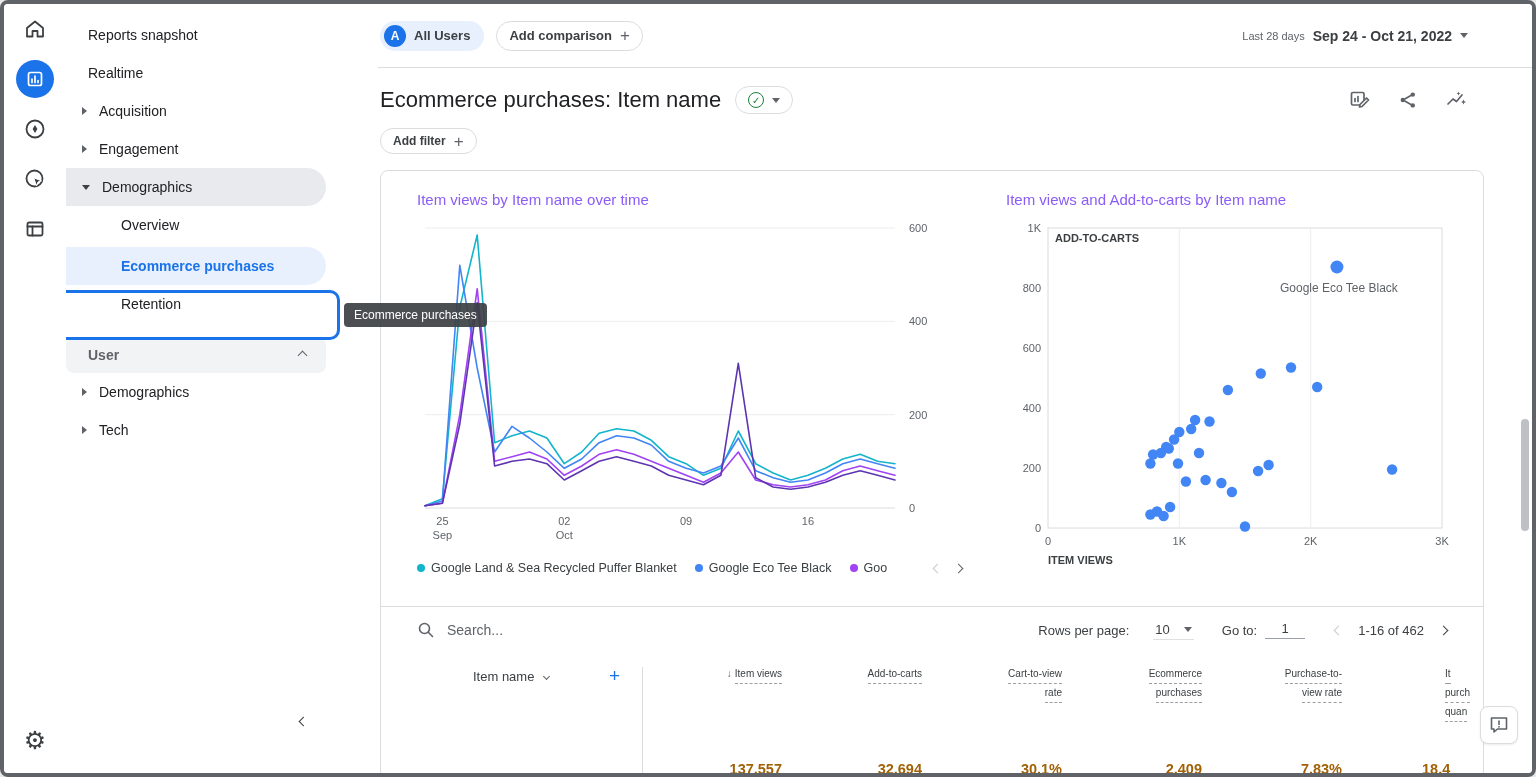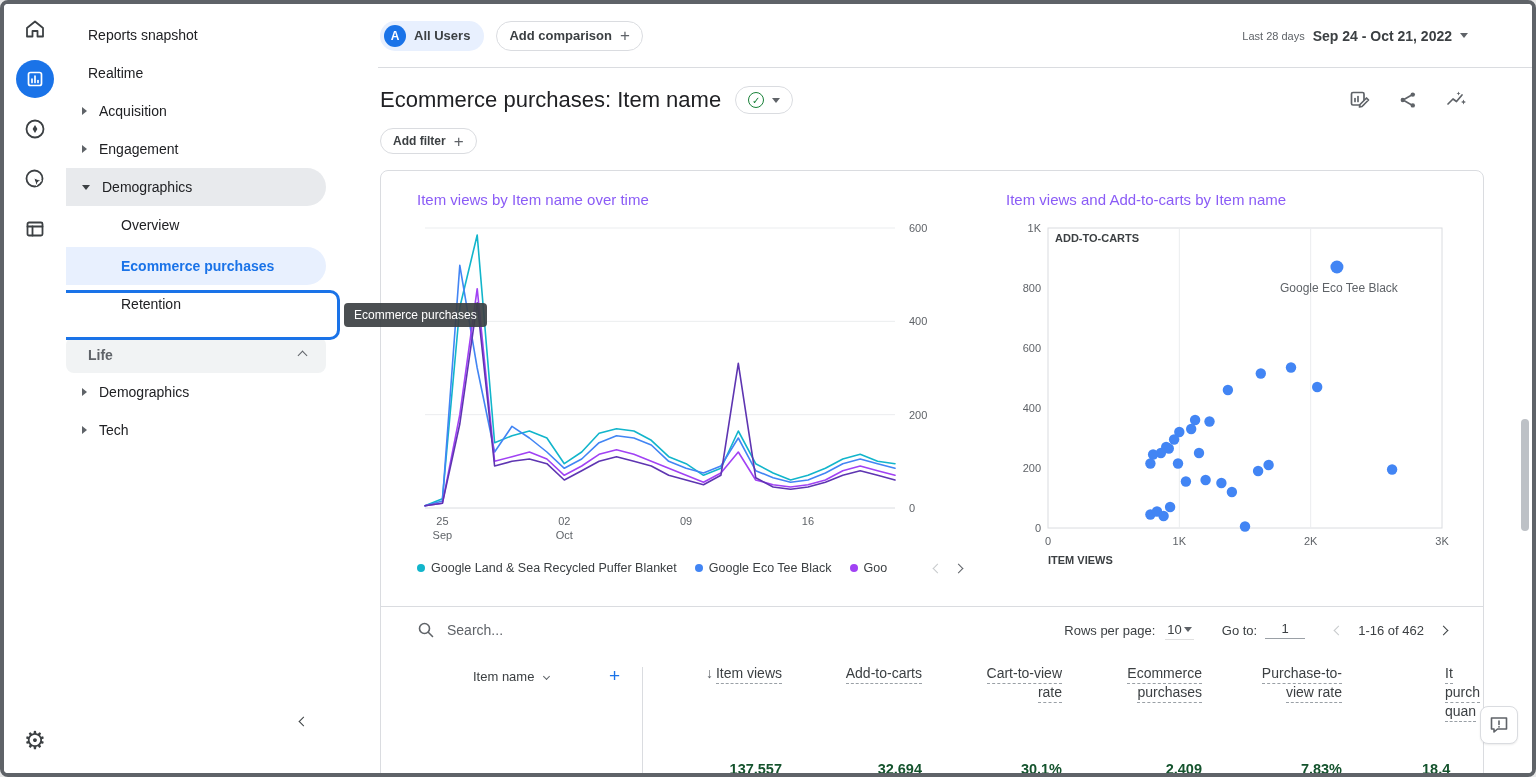--- a/index.html
+++ b/index.html
@@ -77,37 +77,37 @@
   .legend-items{display:flex;gap:18px;overflow:hidden;white-space:nowrap;width:470px;}
   .legend-item{display:inline-flex;align-items:center;gap:6px;font-size:12.5px;color:#3c4043;cursor:pointer;flex:none;}
   .legend-item .dot{width:8px;height:8px;border-radius:50%;display:inline-block;}
   .legend-arrows{margin-left:auto;display:flex;gap:14px;align-items:center;}
   .card-divider{border-top:1px solid #dadce0;margin-top:24px;}
   .toolbar{height:46px;display:flex;align-items:center;padding:0 36px;}
   .search{display:flex;align-items:center;gap:10px;}
   .search input{border:none;outline:none;font-size:14px;color:#3c4043;width:220px;font-family:Liberation Sans, sans-serif;}
   .search input::placeholder{color:#5f6368;}
   .toolbar-right{margin-left:auto;display:flex;align-items:center;font-size:13px;color:#3c4043;}
-  .rpp{display:flex;align-items:center;gap:2px;margin-left:10px;border-bottom:1px solid #e0e0e0;padding:2px 2px;cursor:pointer;}
+  .rpp{display:flex;align-items:center;gap:14px;margin-left:24px;border-bottom:1px solid #e0e0e0;padding:2px 2px;cursor:pointer;}
   .goto-label{margin-left:28px;}
   .goto-value{display:inline-block;width:40px;text-align:center;border-bottom:1px solid #9aa0a6;margin-left:8px;padding-bottom:2px;}
   .pager{display:flex;align-items:center;gap:16px;margin-left:30px;}
   .thead{display:flex;align-items:flex-start;padding:12px 0 0 36px;height:58px;}
   .th-item{width:225px;display:flex;align-items:center;font-size:13px;color:#3c4043;padding-left:56px;}
   .th-item .chv{margin-left:10px;width:5px;height:5px;}
   .th-item .add-col{margin-left:auto;margin-right:22px;color:#1a73e8;font-size:19px;cursor:pointer;font-weight:normal;}
-  .th-m{width:140px;text-align:right;font-size:14px;color:#3c4043;line-height:17px;cursor:pointer;}
+  .th-m{width:140px;text-align:right;font-size:10px;color:#3c4043;line-height:17px;cursor:pointer;}
   .th-m .hl{display:inline-block;border-bottom:1px dashed #9aa0a6;padding-bottom:1px;}
   .th-m .hl:empty{display:none;}
   .th-m.clip{text-align:left;padding-left:103px;}
   .sort-arrow{color:#5f6368;margin-right:3px;}
   .v-divider{position:absolute;left:261px;top:496px;bottom:0;width:1px;background:#dadce0;}
   .totals{display:flex;margin-top:50px;padding-left:36px;}
   .totals .sp{width:225px;}
-  .tot{width:140px;text-align:right;font-size:14.5px;font-weight:bold;color:#14532d;}
+  .tot{width:140px;text-align:right;font-size:14.5px;font-weight:bold;color:#a16207;}
   .tot.clip{text-align:left;padding-left:80px;}
   
   .scroll-thumb{position:absolute;right:3px;top:415px;width:8px;height:112px;border-radius:4px;background:#bdc1c6;z-index:60;}
   .feedback{position:absolute;right:14px;bottom:29px;width:38px;height:38px;background:#fff;border:1px solid #dadce0;
     border-radius:8px;display:flex;align-items:center;justify-content:center;cursor:pointer;z-index:60;box-shadow:0 1px 2px rgba(0,0,0,.08);}
   .feedback svg{stroke:#5f6368;fill:none;stroke-width:1.6;stroke-linecap:round;stroke-linejoin:round;}
   svg text{font-family:"Liberation Sans","DejaVu Sans",sans-serif;}
 </style>
 </head>
 <body>
@@ -176,21 +176,21 @@
       <span>Overview</span>
     </div>
     <div class="nav-child selected">
       <span>Ecommerce purchases</span>
     </div>
     <div class="nav-child">
       <span>Retention</span>
     </div>
 
     <div class="section-hd" style="margin-top:14px;">
-      <span>Life</span>
+      <span>User</span>
       <span class="chv up"></span>
     </div>
     <div class="nav-parent">
       <span class="tri right"></span>
       <span>Demographics</span>
     </div>
     <div class="nav-parent">
       <span class="tri right"></span>
       <span>Tech</span>
     </div>

